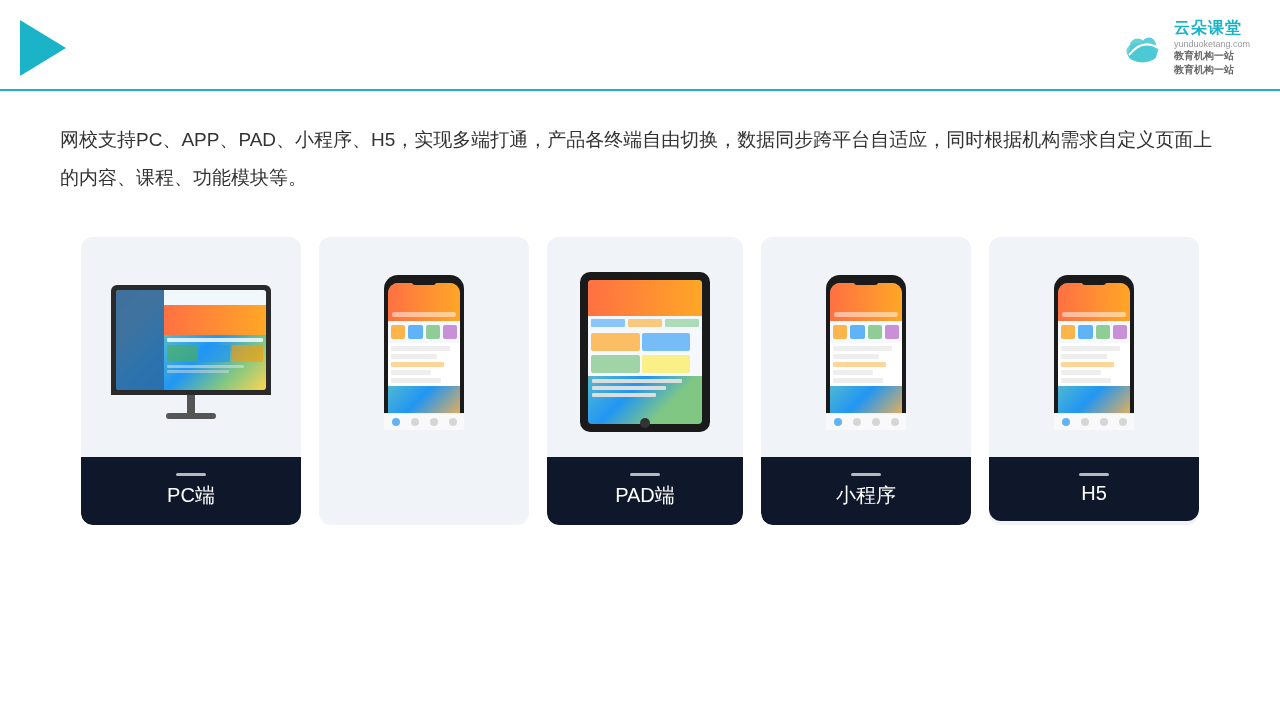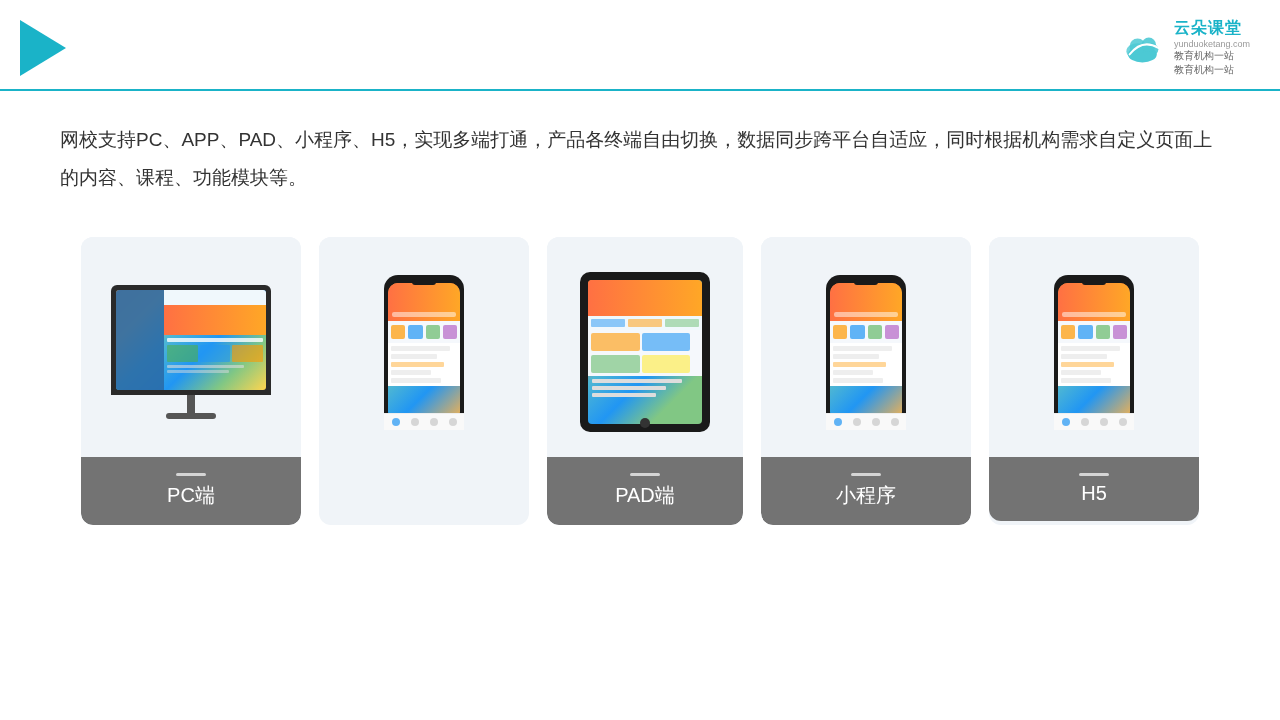--- a/index.html
+++ b/index.html
@@ -69,20 +69,21 @@
       font-size: 16px;
       color: #1ab3c8;
       font-weight: 600;
       letter-spacing: 1px;
     }
 
     .brand-sub {
       font-size: 10px;
       color: #666;
       line-height: 1.4;
+      font-weight: bold;
     }
 
     .brand-url {
       font-size: 9px;
       color: #999;
     }
 
     
     .description {
       padding: 30px 60px 10px 60px;
@@ -115,21 +116,21 @@
       height: 220px;
       display: flex;
       align-items: center;
       justify-content: center;
       padding: 20px 10px 10px;
       background: #f0f4f8;
     }
 
     .card-label {
       width: 100%;
-      background: #737373;
+      background: #0f172a;
       color: white;
       text-align: center;
       padding: 16px 10px;
       font-size: 20px;
       font-weight: 500;
       border-radius: 0 0 12px 12px;
     }
 
     
     

